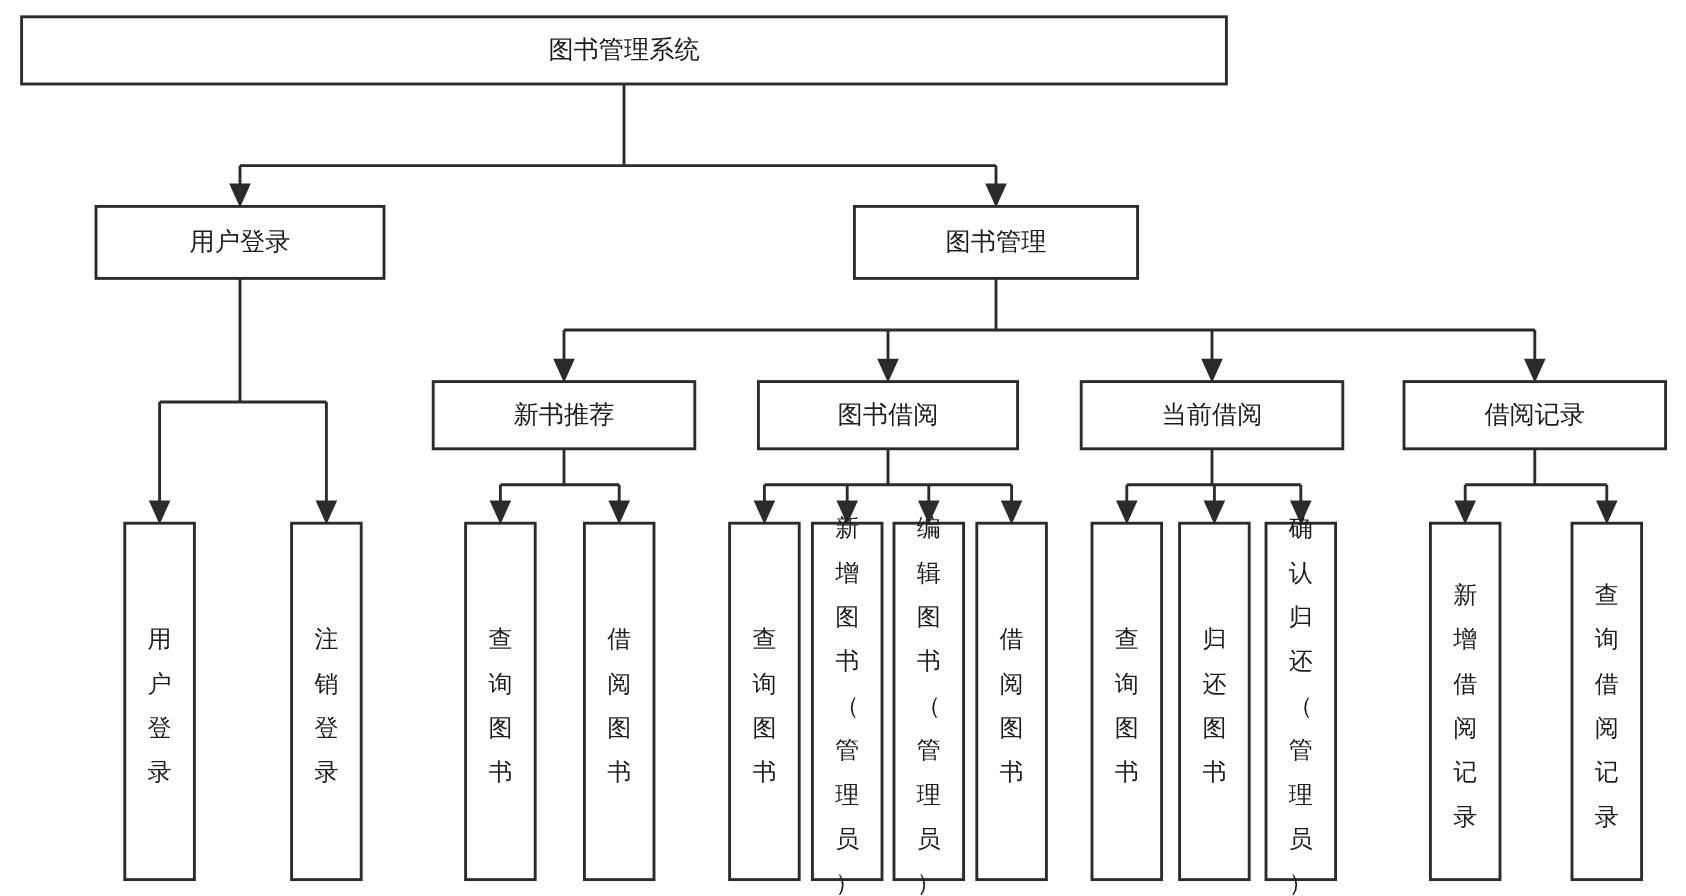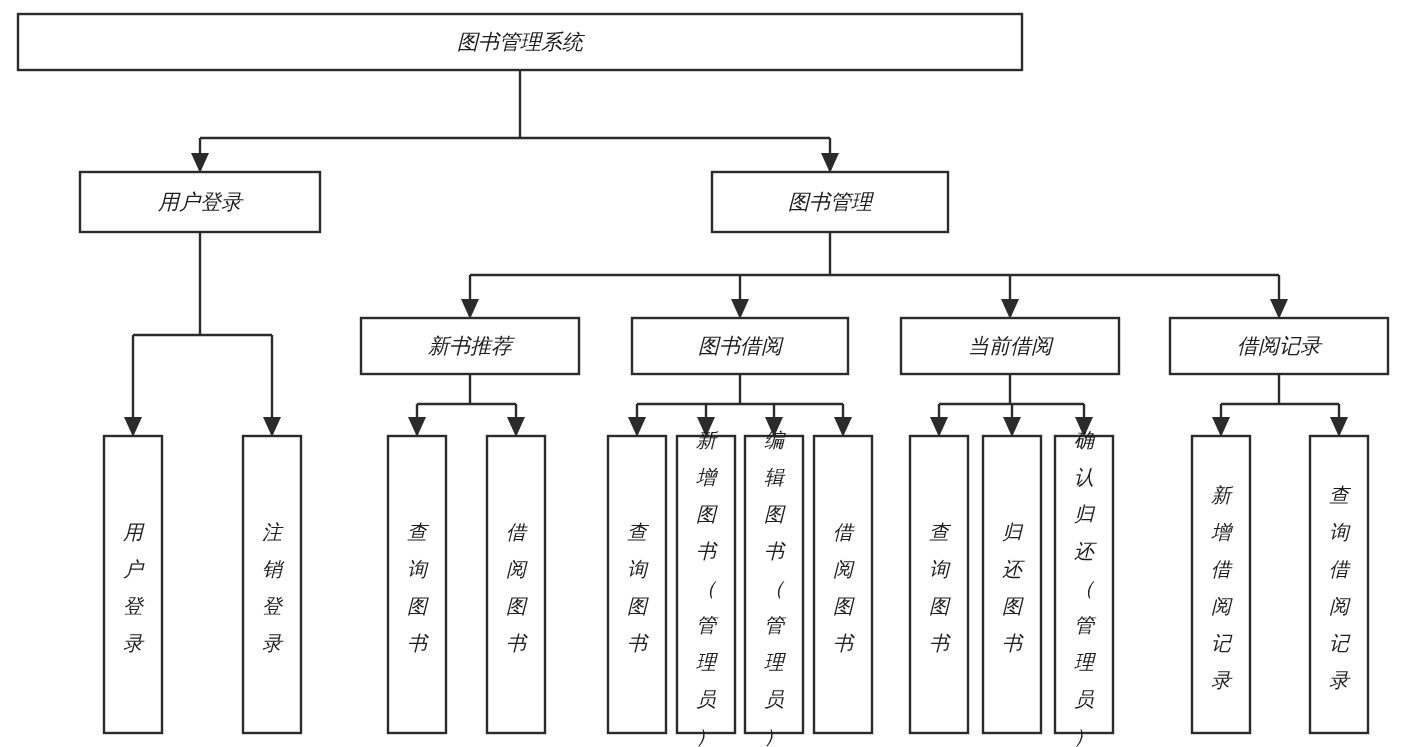--- a/index.html
+++ b/index.html
@@ -10,21 +10,20 @@
   body {
     width: 1405px;
     height: 747px;
     font-family: "Liberation Sans", "DejaVu Sans", sans-serif;
     overflow: hidden;
   }
   #diagram-root {
     position: relative;
     width: 1252px;
     height: 747px;
-    font-style: italic;
   }
   svg#tree-svg {
     position: absolute;
     top: 0;
     left: 0;
     width: 1405px;
     height: 747px;
     display: block;
   }
   .box-rect {

